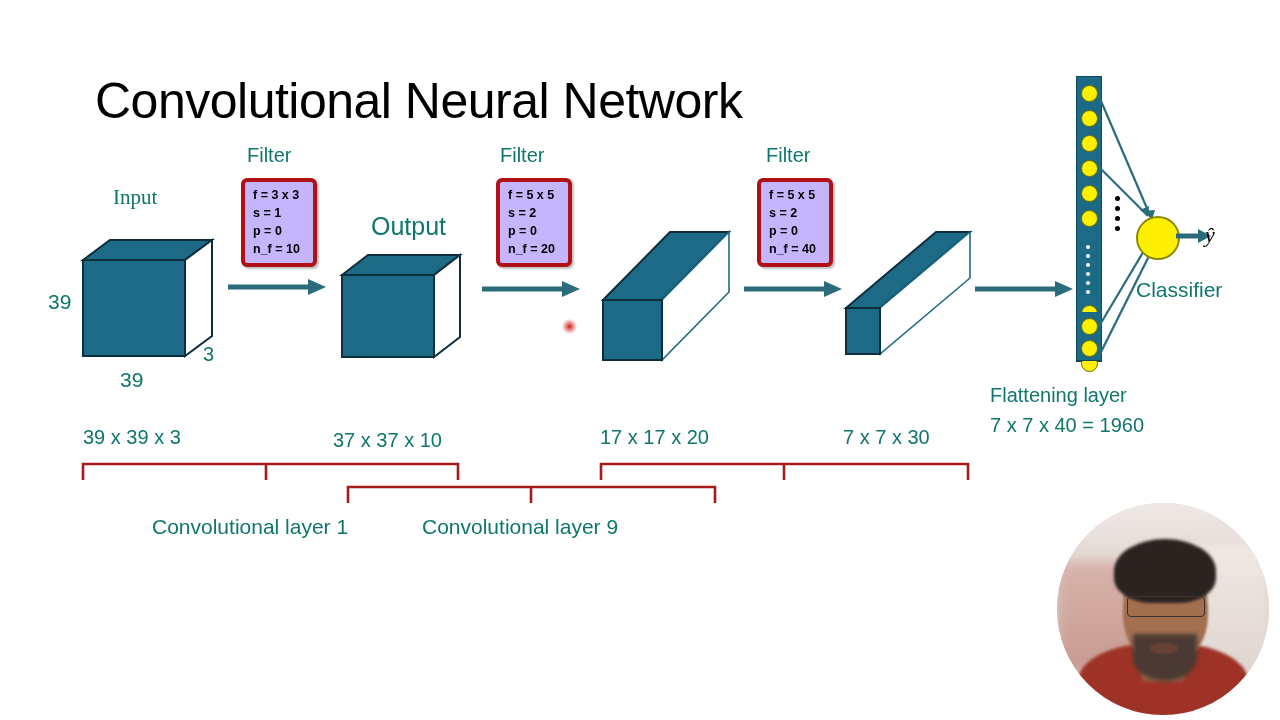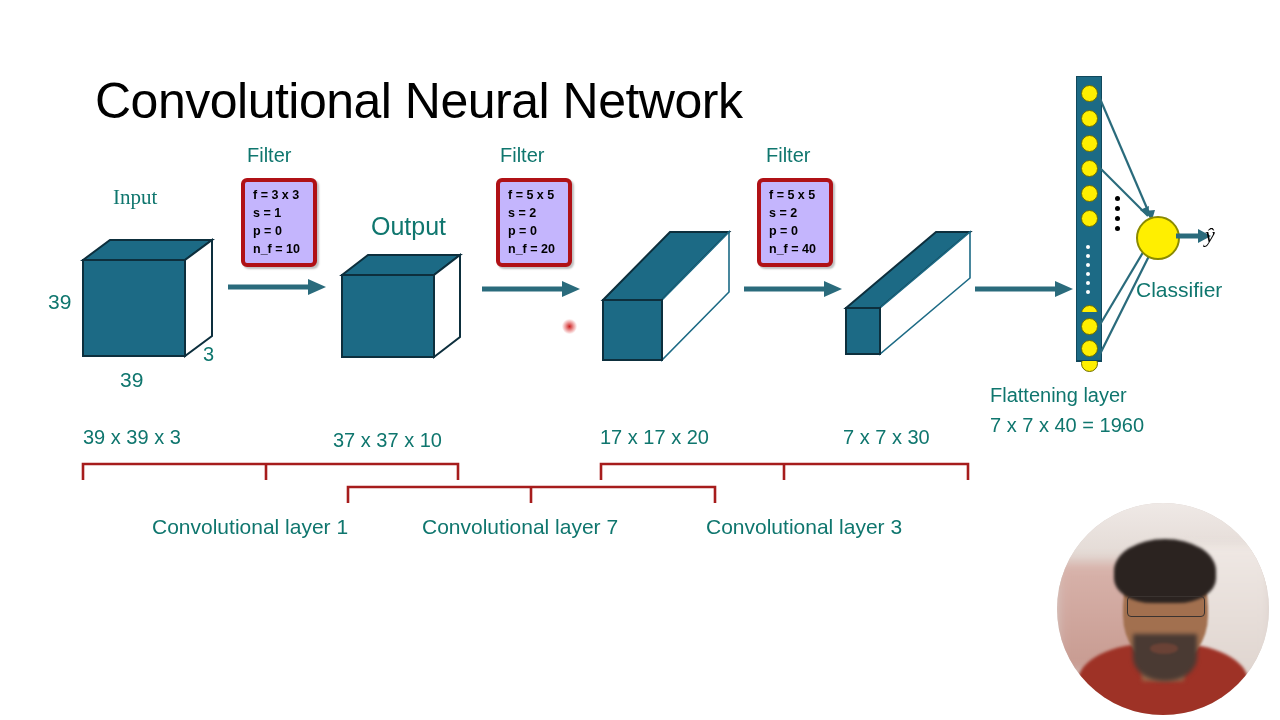--- a/index.html
+++ b/index.html
@@ -364,22 +364,21 @@
   </div>
 
   <div class="abs bracket" style="left:593px; top:458px;">
     <svg width="390" height="30" viewBox="0 0 390 30">
       <path d="M8,22 L8,6 L375,6 L375,22" fill="none" stroke="#a61c1c" stroke-width="2.6"></path>
       <line x1="191" y1="6" x2="191" y2="22" stroke="#a61c1c" stroke-width="2.6"></line>
     </svg>
   </div>
 
   <div class="abs lbl" style="left:152px; top:515px; font-size:21px;">Convolutional layer 1</div>
-  <div class="abs lbl" style="left:422px; top:515px; font-size:21px;">Convolutional layer 7</div>
-  <div class="abs lbl" style="left:706px; top:515px; font-size:21px;">Convolutional layer 3</div>
+  <div class="abs lbl" style="left:422px; top:515px; font-size:21px;">Convolutional layer 9</div>
 
 
   <div id="webcam">
     <div class="bg-top"></div>
     <div class="bg-left"></div>
     <div class="bg-right"></div>
     <div class="shirt"></div>
     <div class="neck"></div>
     <div class="face"></div>
     <div class="hair"></div>

